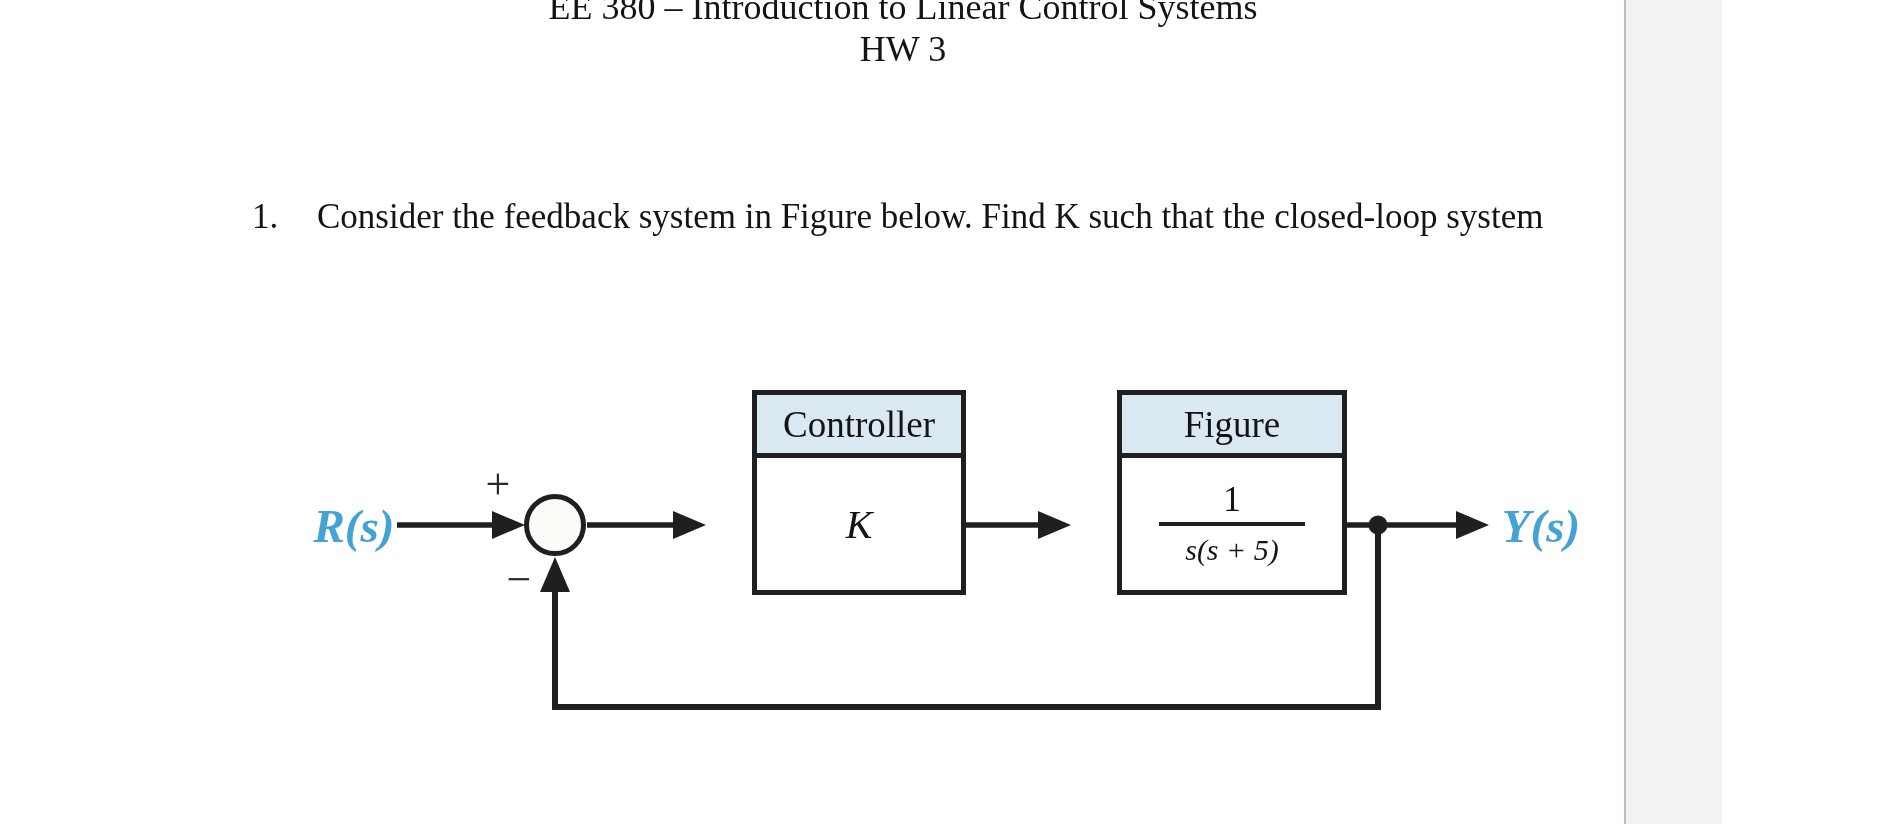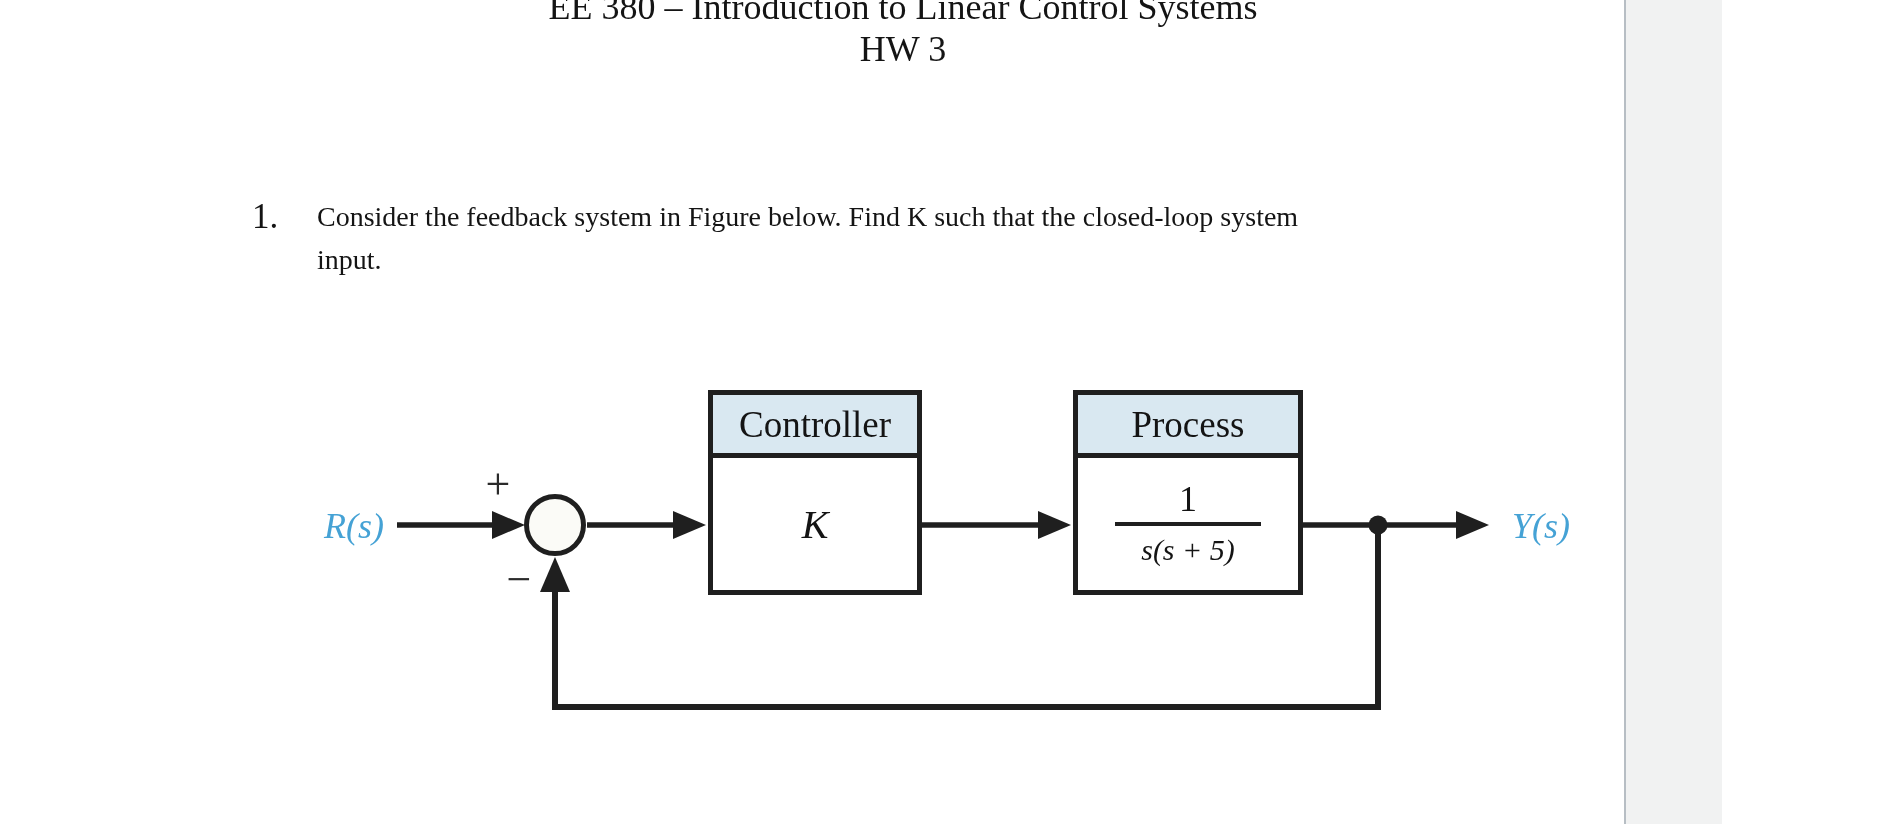--- a/index.html
+++ b/index.html
@@ -21,52 +21,52 @@
     text-align:center; font-size:36px; line-height:42px; white-space:nowrap;
   }
 
   
   .problem-number {
     position:absolute; left:252px; top:195px;
     font-size:35px; line-height:43px;
   }
   .problem-text {
     position:absolute; left:317px; top:195px;
-    font-size:28px; line-height:43px; white-space:nowrap;
+    font-size:35px; line-height:43px; white-space:nowrap;
   }
 
   
   .diagram-svg { position:absolute; left:0; top:0; width:1902px; height:824px; }
 
   
   .block {
     position:absolute; box-sizing:border-box; border:5px solid #1f1f1f;
-    background:#ffffff; display:flex; flex-direction:column;
+    background:#ffffff; display:flex; flex-direction:column;margin-left:44px;
   }
   .block-controller { left:708px; top:390px; width:214px; height:205px; }
   .block-process    { left:1073px; top:390px; width:230px; height:205px; }
   .block-header {
     height:58px; flex:0 0 58px; background:#d9e8f1; border-bottom:5px solid #1f1f1f;
     display:flex; align-items:center; justify-content:center;
     font-size:37px;
   }
   .block-body {
     flex:1 1 auto; display:flex; align-items:center; justify-content:center;
   }
   .gain-label { font-style:italic; font-size:40px; }
 
   .fraction { display:flex; flex-direction:column; align-items:center; }
   .frac-num { font-size:36px; line-height:40px; }
   .frac-bar { width:146px; height:4px; background:#1f1f1f; margin:3px 0 4px 0; }
   .frac-den { font-style:italic; font-size:30px; line-height:40px; }
 
   
   .sig-label {
-    position:absolute; font-size:36px; line-height:40px;
-    font-weight:normal; font-style:italic; color:#45a2d5; white-space:nowrap;
+    position:absolute; font-size:47px; line-height:40px;
+    font-weight:bold; font-style:italic; color:#45a2d5; white-space:nowrap;
   }
   .sig-in  { left:310px; top:506px; width:88px; text-align:center; }
   .sig-out { left:1496px; top:506px; width:90px; text-align:center; }
 
   .sign {
     position:absolute; font-size:44px; line-height:44px; color:#2a2a2a;
     width:40px; text-align:center; font-family:"Liberation Serif","DejaVu Serif",serif;
   }
   .sign-plus  { left:478px; top:463px; }
   .sign-minus { left:499px; top:558px; }
@@ -77,21 +77,20 @@
 <div class="canvas">
 
   <div class="doc-title">
     <div>EE 380 – Introduction to Linear Control Systems</div>
     <div>HW 3</div>
   </div>
 
   <div class="problem-number">1.</div>
   <div class="problem-text">
     <div>Consider the feedback system in Figure below. Find K such that the closed-loop system</div>
-    <div>input.</div>
   </div>
 
   <svg class="diagram-svg" viewBox="0 0 1902 824" xmlns="http://www.w3.org/2000/svg">
 
     <line x1="397" y1="525" x2="496" y2="525" stroke="#1f1f1f" stroke-width="5.5"></line>
     <polygon points="525,525 492,511 492,539" fill="#1f1f1f"></polygon>
 
     <circle cx="555" cy="525" r="28.5" fill="#fbfbf7" stroke="#1f1f1f" stroke-width="5"></circle>
 
     <line x1="587" y1="525" x2="675" y2="525" stroke="#1f1f1f" stroke-width="5.5"></line>
@@ -112,21 +111,21 @@
     <div class="block-header">
       <span>Controller</span>
     </div>
     <div class="block-body">
       <span class="gain-label">K</span>
     </div>
   </div>
 
   <div class="block block-process">
     <div class="block-header">
-      <span>Process</span>
+      <span>Figure</span>
     </div>
     <div class="block-body">
       <div class="fraction">
         <div class="frac-num">1</div>
         <div class="frac-bar"></div>
         <div class="frac-den">s(s + 5)</div>
       </div>
     </div>
   </div>
 

